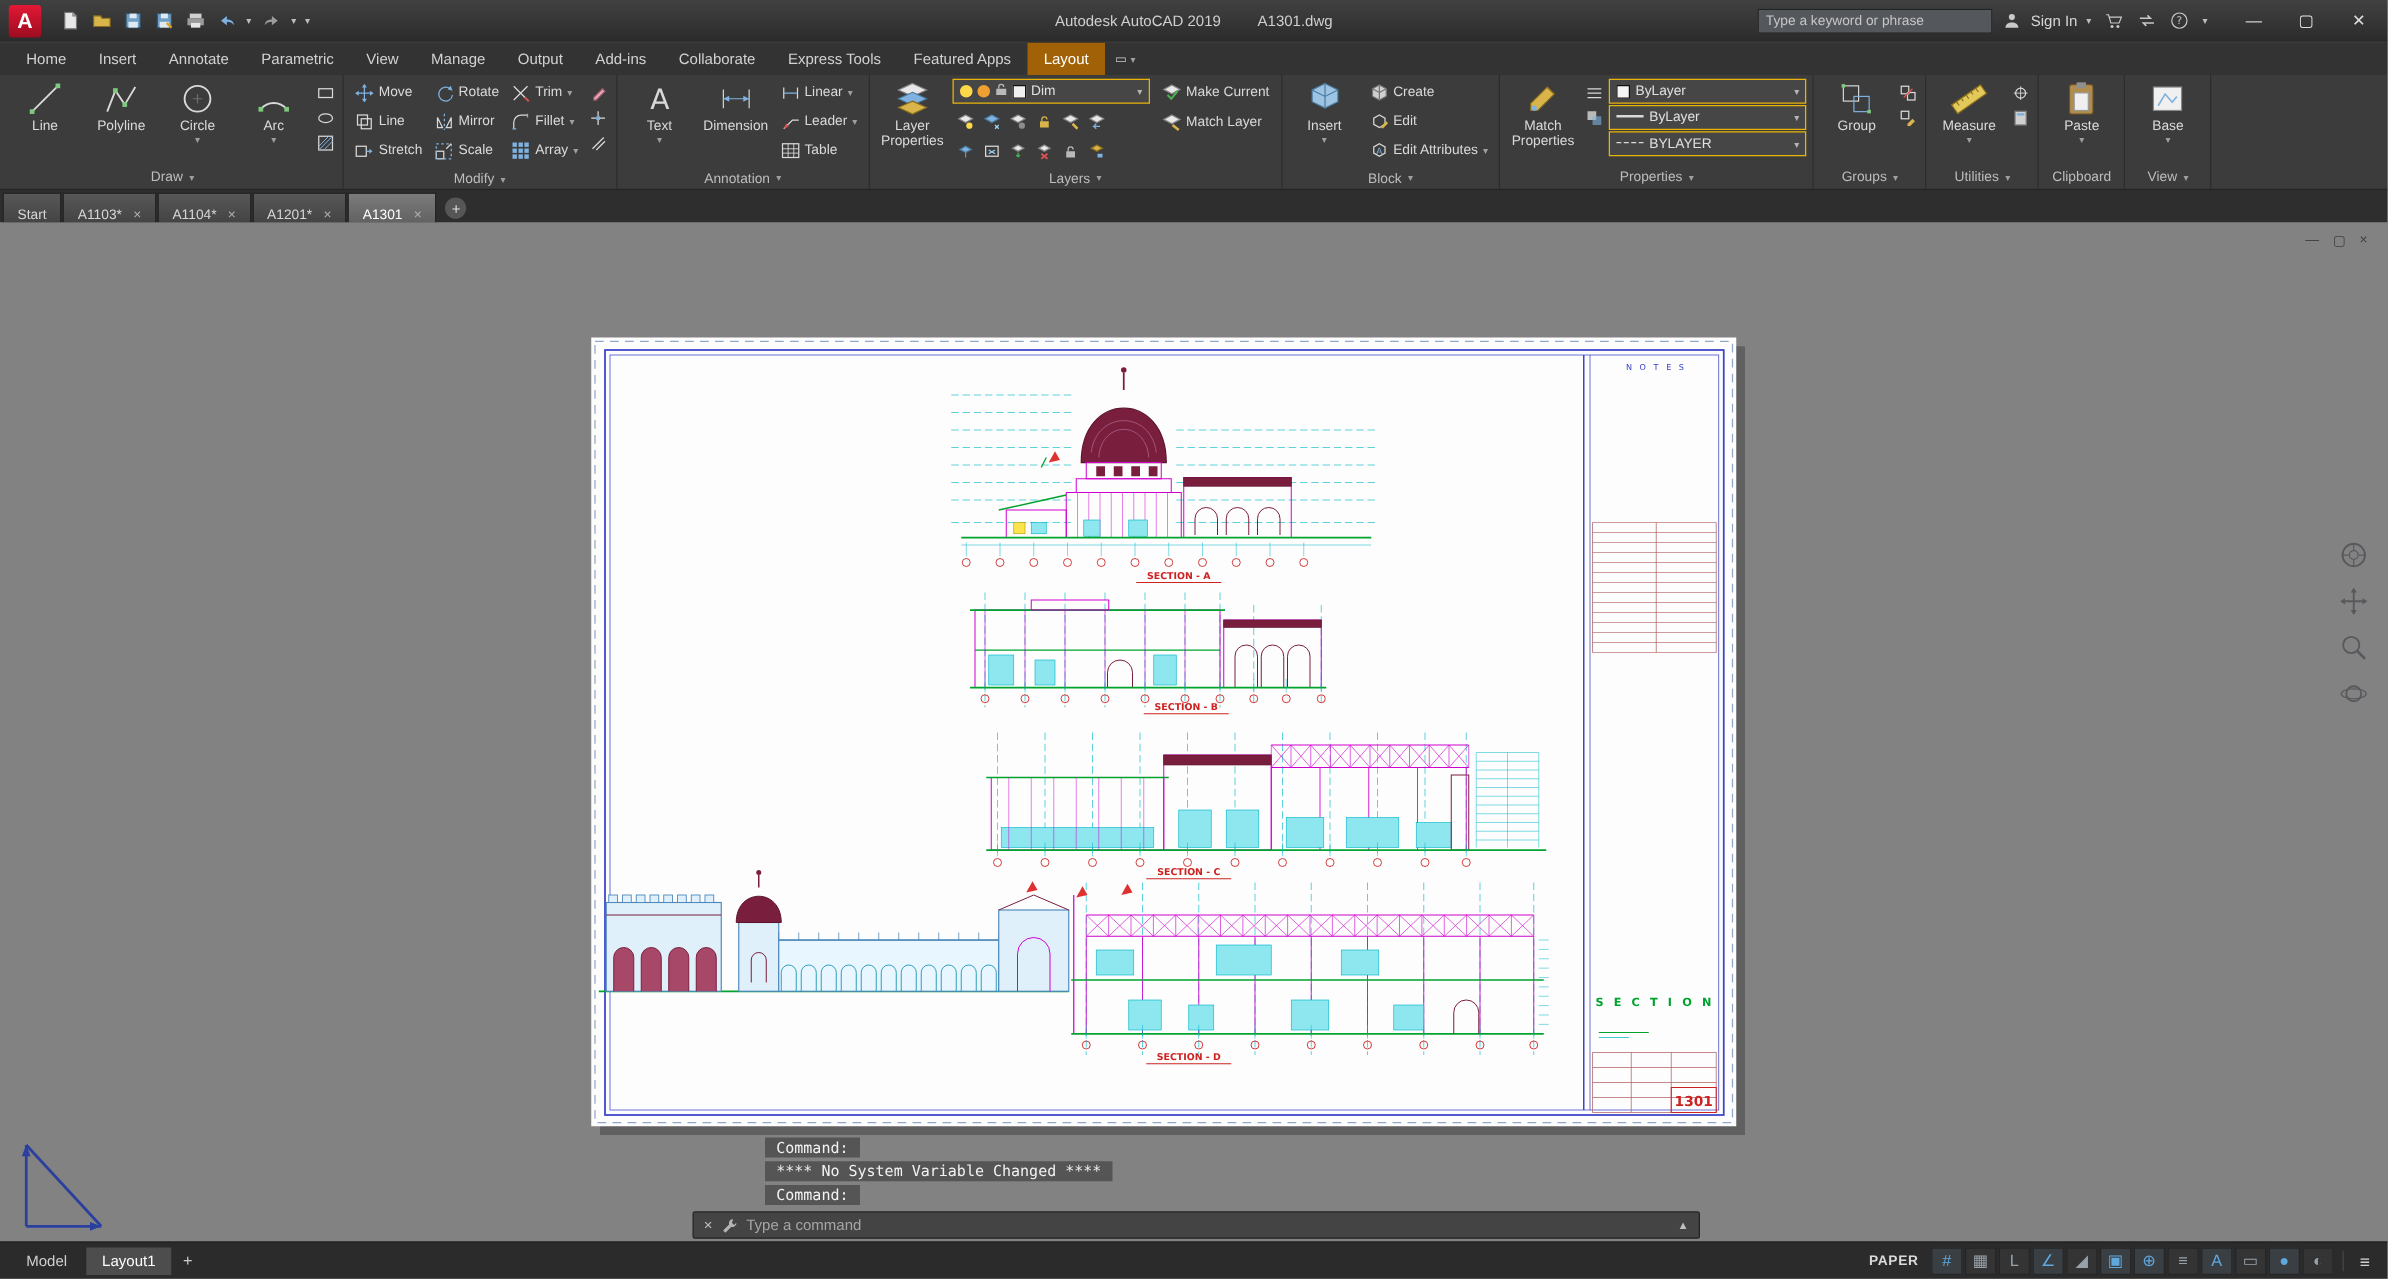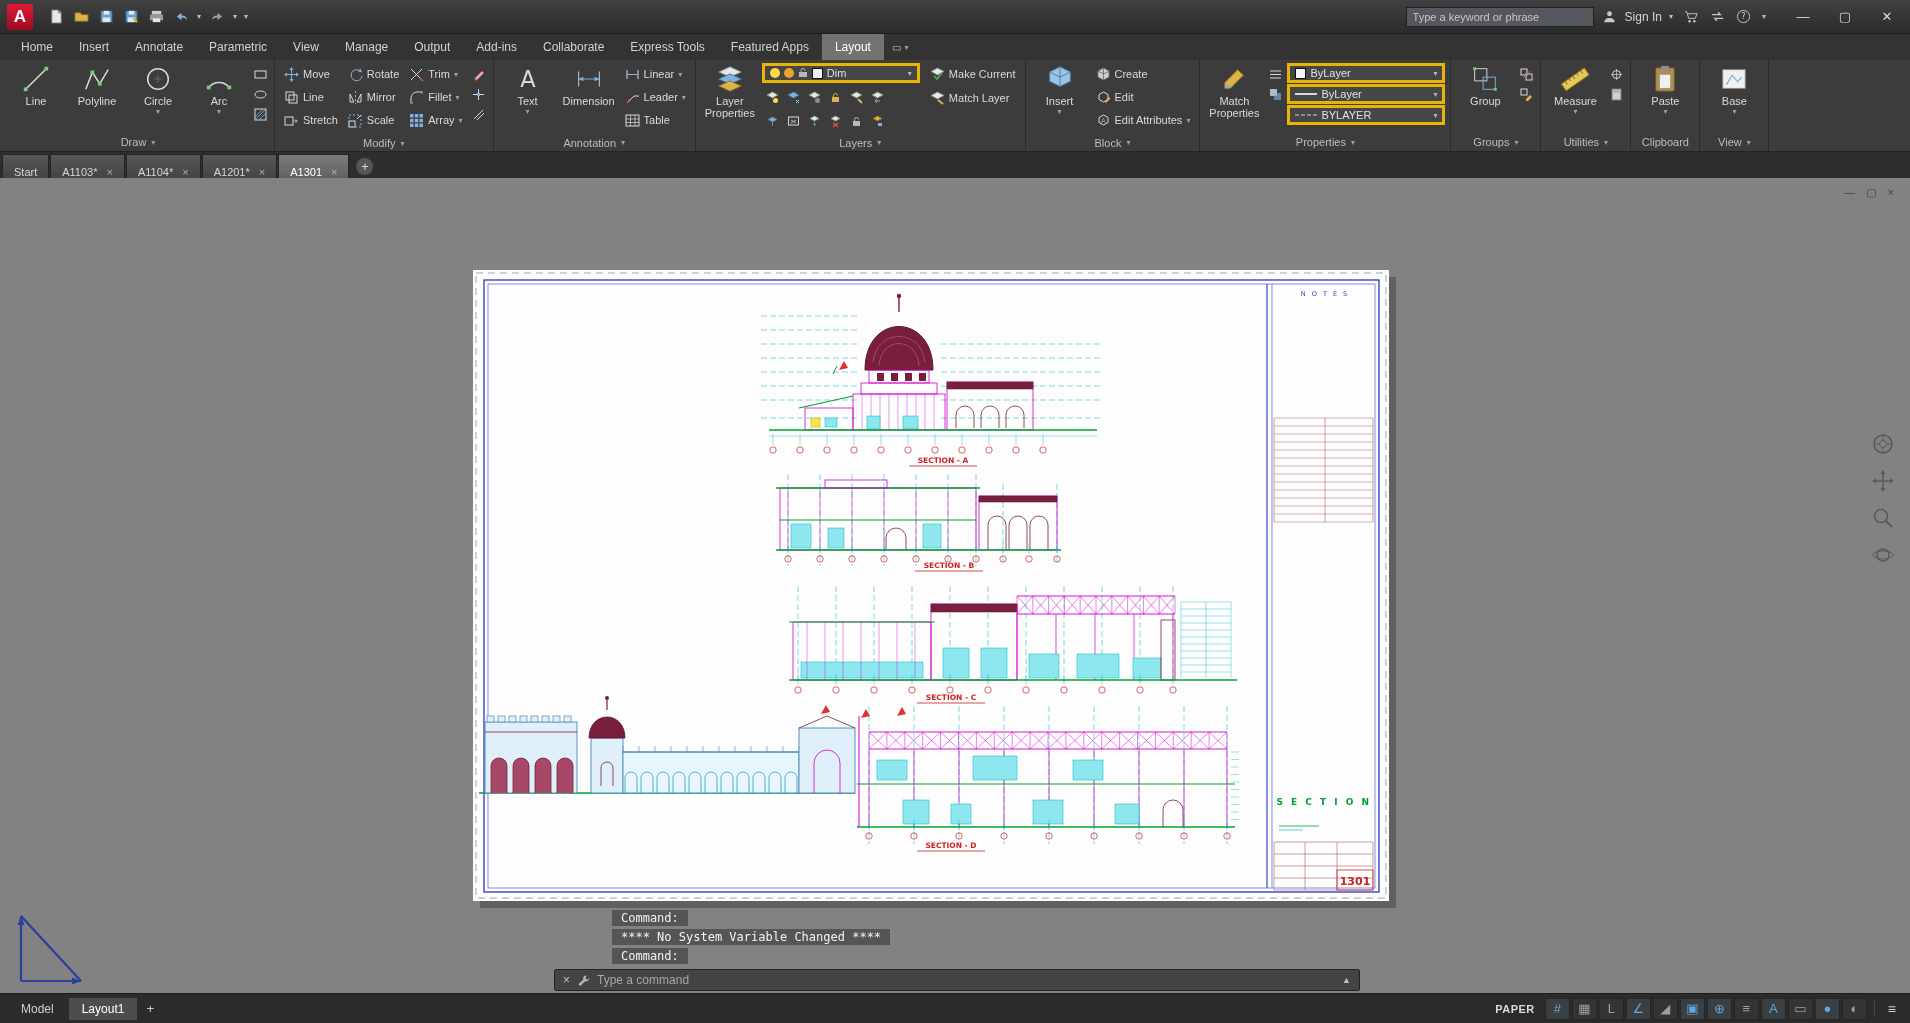--- a/index.html
+++ b/index.html
@@ -20,39 +20,39 @@
 .searchbox{display:flex;align-items:center;width:188px;height:20px;background:#54575b;border:1px solid #222;padding:0 6px;gap:6px}
 .searchbox .ph{font-size:11px;color:#c6c6c6;flex:1;white-space:nowrap;overflow:hidden}
 .tbicon{height:22px;display:flex;align-items:center;justify-content:center;color:#c9c9c9;font-size:13px;padding:0 3px}
 .tbicon svg{width:15px;height:15px;display:block}
 .signin{display:flex;align-items:center;gap:4px;color:#d5d5d5;font-size:12px}
 .winbtns{display:flex;margin-left:8px}
 .winbtn{width:42px;height:30px;display:flex;align-items:center;justify-content:center;color:#dcdcdc;font-size:13px}
 
 .rtabs{height:26px;background:#333;display:flex;align-items:stretch;padding-left:8px;flex:0 0 auto}
 .rtab{padding:0 13px;font-size:12px;color:#d2d2d2;display:flex;align-items:center}
-.rtab.active{background:#737373;color:#fff}
+.rtab.active{background:#a16207;color:#fff}
 .rtab-min{display:flex;align-items:center;gap:3px;color:#c9c9c9;font-size:10px;padding:0 8px}
 
 .ribbon{height:92px;background:#3c3c3c;display:flex;align-items:stretch;flex:0 0 auto;border-bottom:1px solid #242424;padding-left:2px}
 .panel{display:flex;flex-direction:column;border-right:1px solid #2c2c2c}
 .pc{flex:1;display:flex;align-items:flex-start;padding:3px 5px;gap:3px}
 .plabel{height:18px;display:flex;align-items:center;justify-content:center;gap:5px;font-size:11px;color:#bdbdbd}
 .caret{font-size:8px;color:#9f9f9f}
 .bigbtn{width:58px;display:flex;flex-direction:column;align-items:center;padding-top:1px;gap:1px;color:#dadada;font-size:11px;text-align:center;line-height:1.12}
 .bigbtn .ico{width:30px;height:30px}
 .bigbtn .ico svg{width:30px;height:30px;display:block}
 .scol{display:flex;flex-direction:column;justify-content:flex-start;gap:1px}
 .smallbtn{display:flex;align-items:center;gap:4px;height:22px;padding:0 4px;color:#dadada;font-size:11px;white-space:nowrap}
 .smallbtn svg{width:15px;height:15px;flex:0 0 auto;display:block}
 .tinycol{display:flex;flex-direction:column;gap:2px;padding-top:2px}
 .tinyrow{display:flex;gap:3px;align-items:center;height:20px;padding:0 2px}
 .tiny{width:18px;height:18px;display:flex;align-items:center;justify-content:center}
 .tiny svg{width:13px;height:13px;display:block}
-.combo{display:flex;align-items:center;gap:4px;background:#464646;border:3px solid #eab308;height:20px;padding:0 5px;font-size:11px;color:#e0e0e0;width:158px}
+.combo{display:flex;align-items:center;gap:4px;background:#464646;border:1px solid #eab308;height:20px;padding:0 5px;font-size:11px;color:#e0e0e0;width:158px}
 .combo .car{margin-left:auto;color:#b5b5b5;font-size:8px}
 .mod-grid{display:grid;grid-template-rows:repeat(3,23px);grid-auto-flow:column;column-gap:2px;align-content:start}
 .lgrid{display:grid;grid-template-columns:auto auto;column-gap:6px;row-gap:2px;align-content:start}
 .dot{width:10px;height:10px;border-radius:50%;display:inline-block}
 .sw{width:11px;height:11px;display:inline-block;border:1px solid #111}
 
 .ftabs{height:26px;background:#2e2e2e;display:flex;align-items:flex-end;padding-left:2px;gap:1px;flex:0 0 auto}
 .ftab{height:24px;display:flex;align-items:flex-end;gap:9px;padding:0 11px;font-size:11px;color:#d6d6d6;background:linear-gradient(#575757,#444);border:1px solid #252525;border-bottom:none}
 .ftab .x{color:#b2b2b2;font-size:11px}
 .ftab.active{background:linear-gradient(#7b7b7b,#626262);color:#fff}
@@ -139,20 +139,24 @@
           </svg>
         </div>
       <span class="qcaret">▾</span>
       <div class="qbtn">
           <svg viewBox="0 0 16 16">
             <path d="M13 8 8 4v3C4 7 2 9 2 12c1-2 3-3 6-3v3z" fill="#9c9c9c"></path>
           </svg>
         </div>
       <span class="qcaret">▾</span>
       <span class="qcaret">▾</span>
+    </div>
+    <div class="tb-title">
+      <span>Autodesk AutoCAD 2019</span>
+      <span class="doc">A1301.dwg</span>
     </div>
     <div class="tb-right">
       <div class="searchbox">
         <span class="ph">Type a keyword or phrase</span>
         <span><svg viewBox="0 0 16 16">
               <circle cx="5" cy="9.5" r="3" fill="none" stroke="#c9c9c9"></circle>
               <circle cx="11" cy="9.5" r="3" fill="none" stroke="#c9c9c9"></circle>
               <path d="M4 6l1-2h1M12 6l-1-2h-1" stroke="#c9c9c9" fill="none"></path>
             </svg></span>
       </div>

